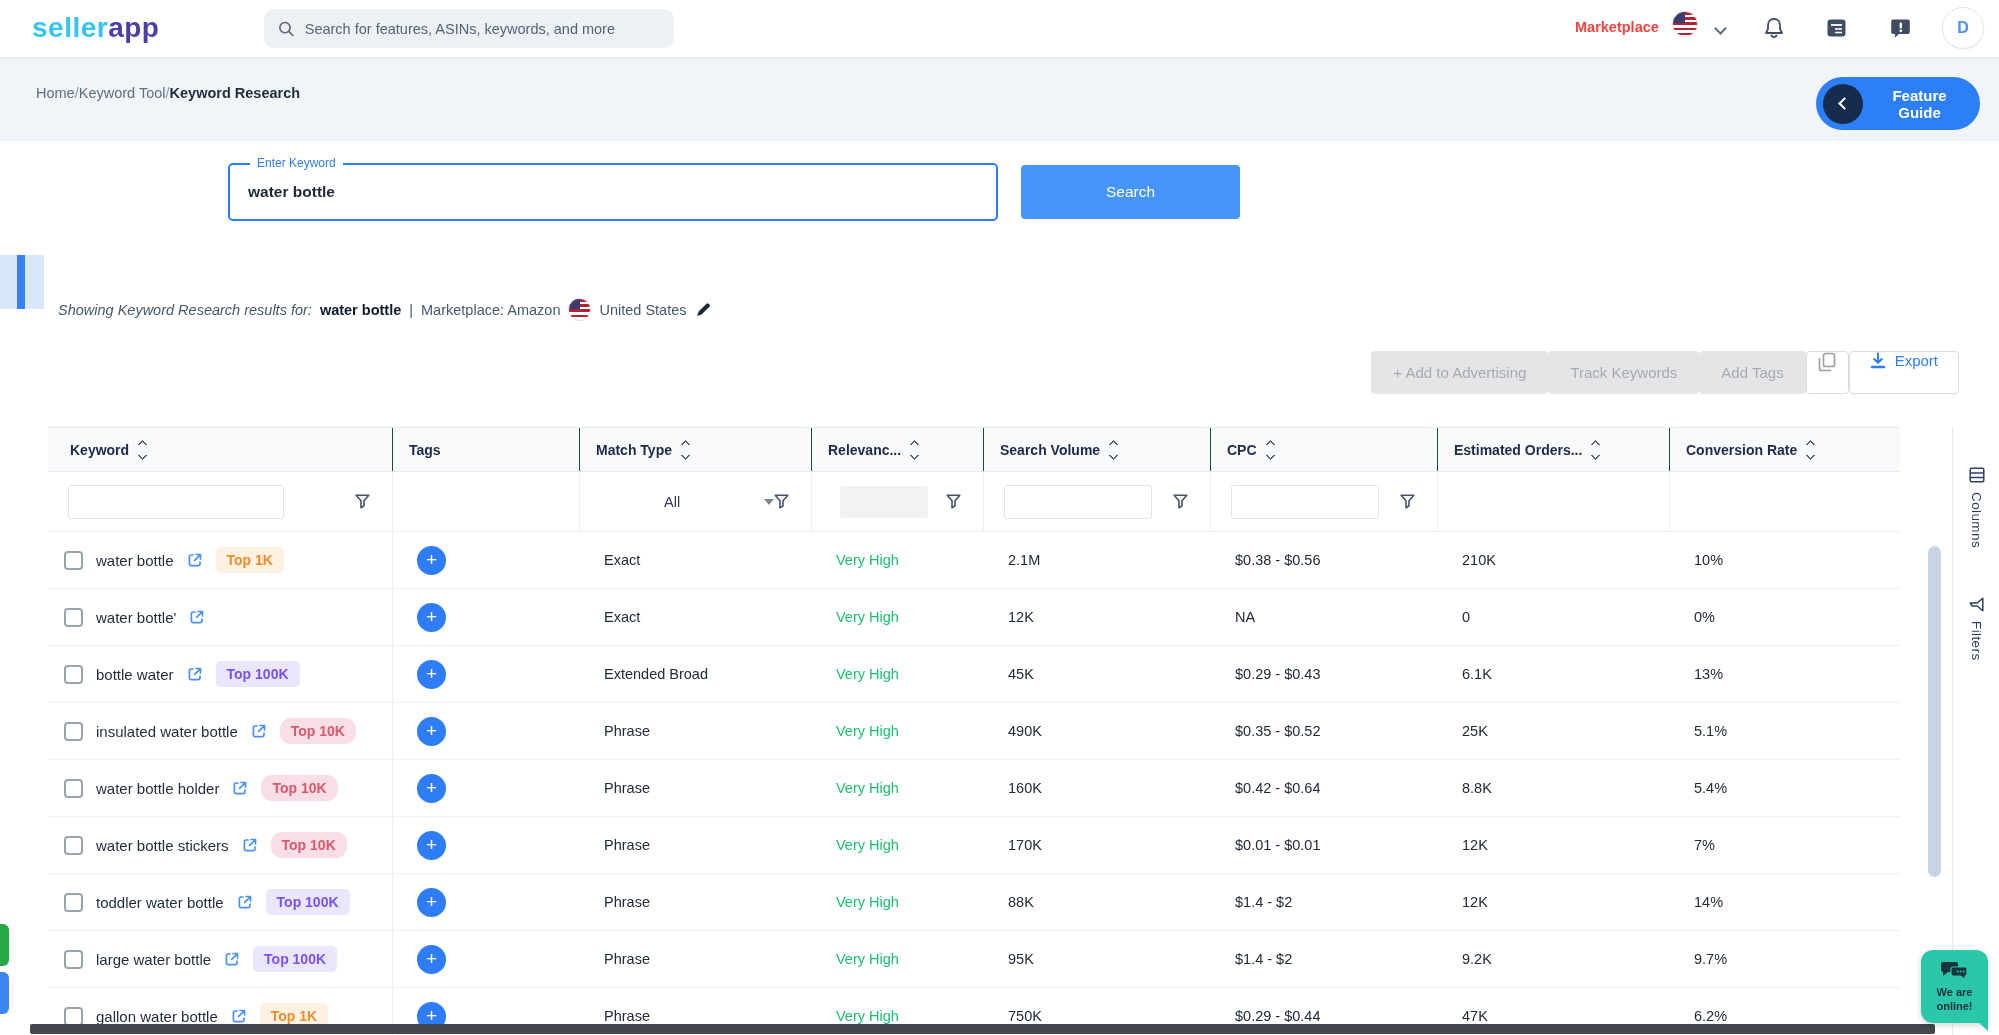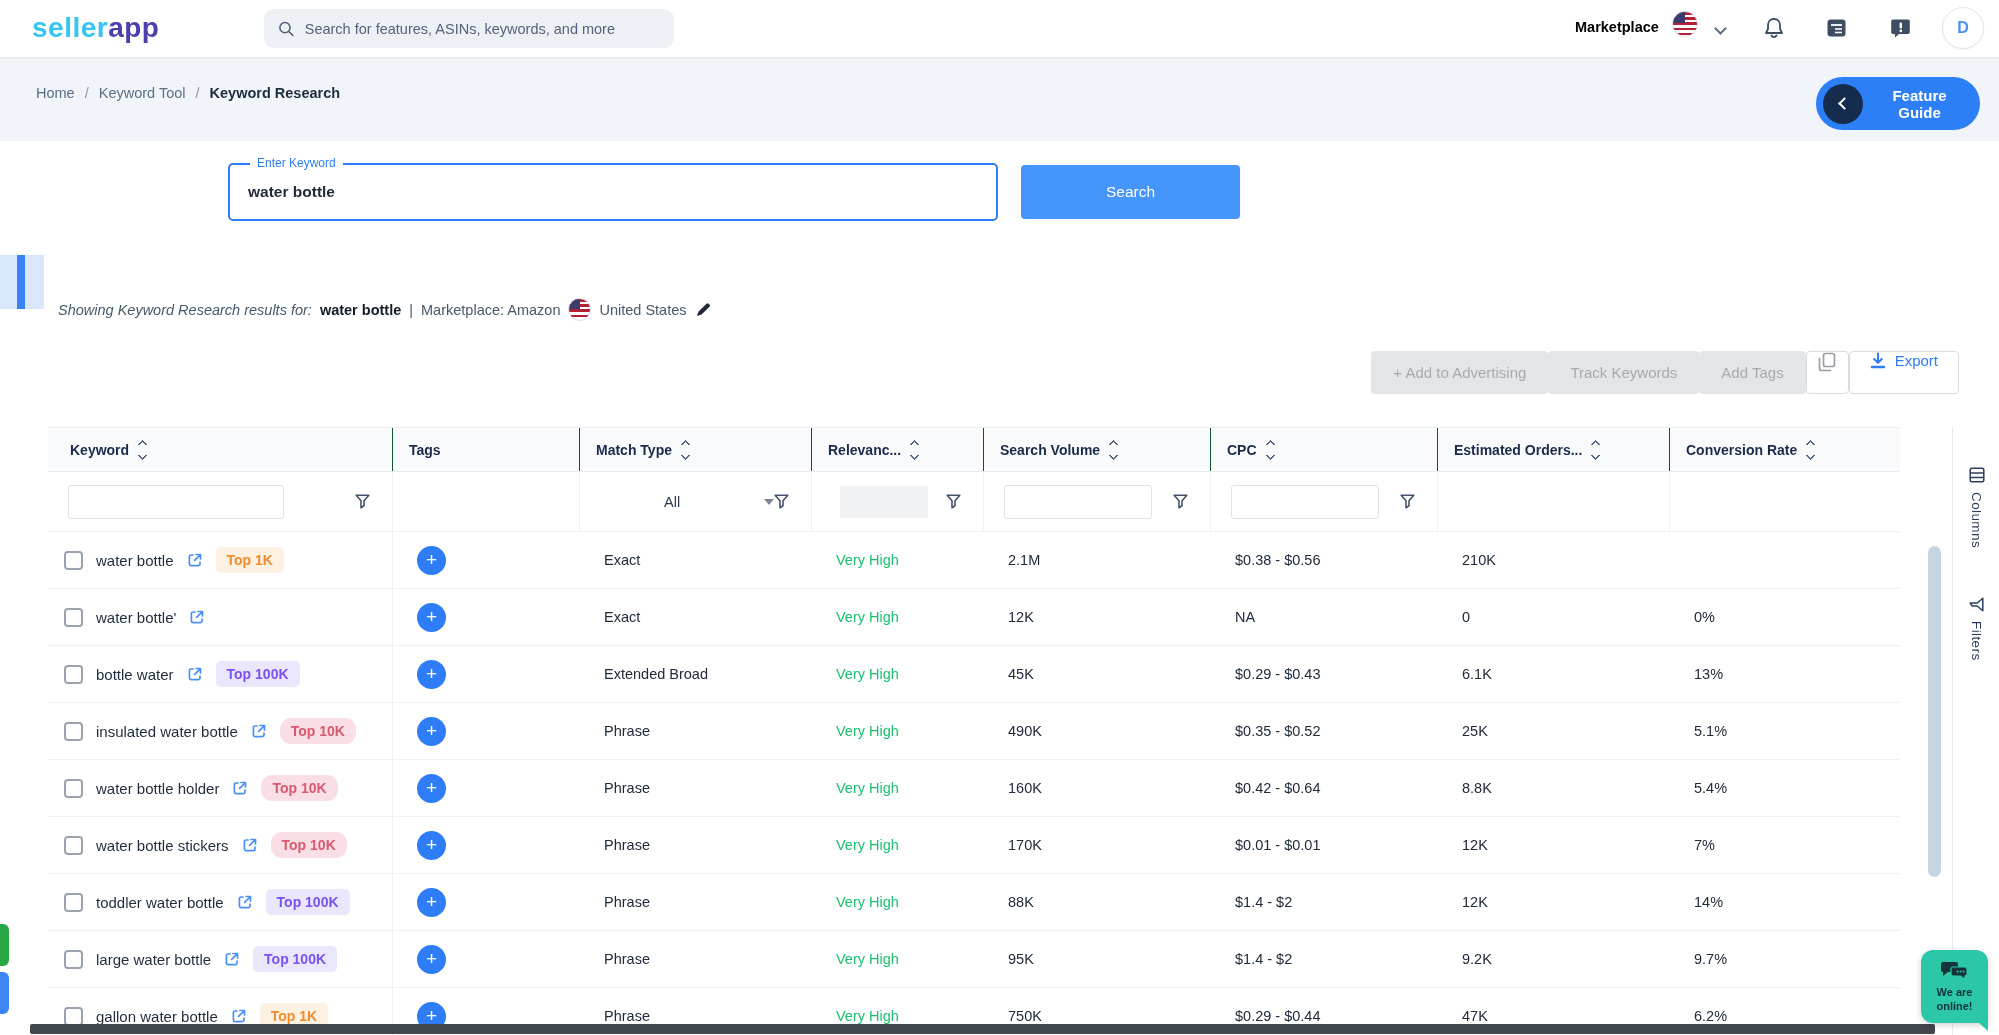--- a/index.html
+++ b/index.html
@@ -10,35 +10,35 @@
   
   .topbar { position:absolute; top:0; left:0; width:1999px; height:57px; background:#fff;
     box-shadow:0 1px 3px rgba(20,40,70,.08); z-index:30; }
   .logo { position:absolute; left:32px; top:12px; font-size:28px; font-weight:700; letter-spacing:.5px; }
   .logo .p1 { color:#35c5f0; } .logo .p2 { color:#4b3fae; }
   .gsearch { position:absolute; left:264px; top:9px; width:410px; height:39px; background:#edf0f4;
     border-radius:10px; display:flex; align-items:center; padding:0 14px; gap:10px; }
   .gsearch input { border:none; background:transparent; outline:none; font-size:14.5px; color:#46556b;
     width:100%; font-family:"Liberation Sans", sans-serif; }
   .gsearch input::placeholder { color:#55637a; opacity:1; }
-  .mkt-label { position:absolute; left:1575px; top:19px; font-size:14.5px; font-weight:600; color:#000000; }
+  .mkt-label { position:absolute; left:1575px; top:19px; font-size:14.5px; font-weight:600; color:#ef4444; }
   .flag { border-radius:50%; overflow:hidden; position:relative; border:1px solid #d8dce2;
     background:repeating-linear-gradient(180deg,#b22234 0 2.6px,#ffffff 2.6px 5.2px); }
   .flag::after { content:""; position:absolute; left:0; top:0; width:52%; height:46%; background:#3c3b6e; }
   .flag.f-top { width:26px; height:26px; left:1672px; top:11px; position:absolute; }
   .caret-down { position:absolute; left:1716px; top:24px; width:9px; height:9px;
     border:solid #5a6b85; border-width:0 2px 2px 0; transform:rotate(45deg); }
   .icon-btn { position:absolute; top:14px; width:28px; height:28px; display:flex; align-items:center; justify-content:center; cursor:pointer; }
   .avatar { position:absolute; left:1942px; top:7px; width:42px; height:42px; border-radius:50%;
     border:1px solid #e2e6ea; background:#fff; color:#4a90f5; font-size:16px; font-weight:600;
     display:flex; align-items:center; justify-content:center; box-shadow:0 1px 2px rgba(0,0,0,.05); }
 
   
   .band { position:absolute; top:57px; left:0; width:1999px; height:84px; background:#f1f4f8; }
-  .crumbs { position:absolute; left:36px; top:85px; font-size:14.5px; color:#5b7083; display:flex; gap:10px; align-items:flex-end; }
+  .crumbs { position:absolute; left:36px; top:85px; font-size:14.5px; color:#5b7083; display:flex; align-items:flex-end; }
   .crumbs .cur { color:#1d2d3e; font-weight:700; }
   .crumbs .sep { color:#8a98a8; }
   .feature-guide { position:absolute; left:1816px; top:77px; width:164px; height:53px; background:#2d7ff7;
     border:none; border-radius:27px; display:flex; align-items:center; gap:10px; padding:0 14px 0 7px;
     color:#fff; font-size:15px; font-weight:600; cursor:pointer; font-family:"Liberation Sans", sans-serif; }
   .fg-circle { width:40px; height:40px; border-radius:50%; background:#152c4e; display:flex; align-items:center; justify-content:center; flex:0 0 auto; }
   .fg-chev { width:9px; height:9px; border:solid #fff; border-width:0 0 2.5px 2.5px; transform:rotate(45deg); margin-left:3px; }
 
   
   .kw-field { position:absolute; left:228px; top:163px; width:770px; height:58px; border:2px solid #2e7df6;
@@ -333,20 +333,21 @@
       <span class="badge top1k">Top 1K</span>
     </div>
     <div class="td">
           <button class="tag-add">+</button>
         </div>
     <div class="td">Exact</div>
     <div class="td rel-green">Very High</div>
     <div class="td">2.1M</div>
     <div class="td">$0.38 - $0.56</div>
     <div class="td">210K</div>
+    <div class="td">10%</div>
   </div>
 
   <div class="trow drow">
     <div class="td c-first">
       <span class="checkbox"></span>
       <span class="kw-text">water bottle'</span>
       <svg width="16" height="16" viewBox="0 0 16 16" style="flex:0 0 auto;">
             <path d="M6 3 H4 a1.6 1.6 0 0 0 -1.6 1.6 V12 A1.6 1.6 0 0 0 4 13.6 h7.4 A1.6 1.6 0 0 0 13 12 V10" fill="none" stroke="#4a90f5" stroke-width="1.7" stroke-linecap="round"></path>
             <path d="M9 2.5 h4.5 v4.5 M13.2 2.8 L7.6 8.4" fill="none" stroke="#4a90f5" stroke-width="1.7" stroke-linecap="round" stroke-linejoin="round"></path>
           </svg>

